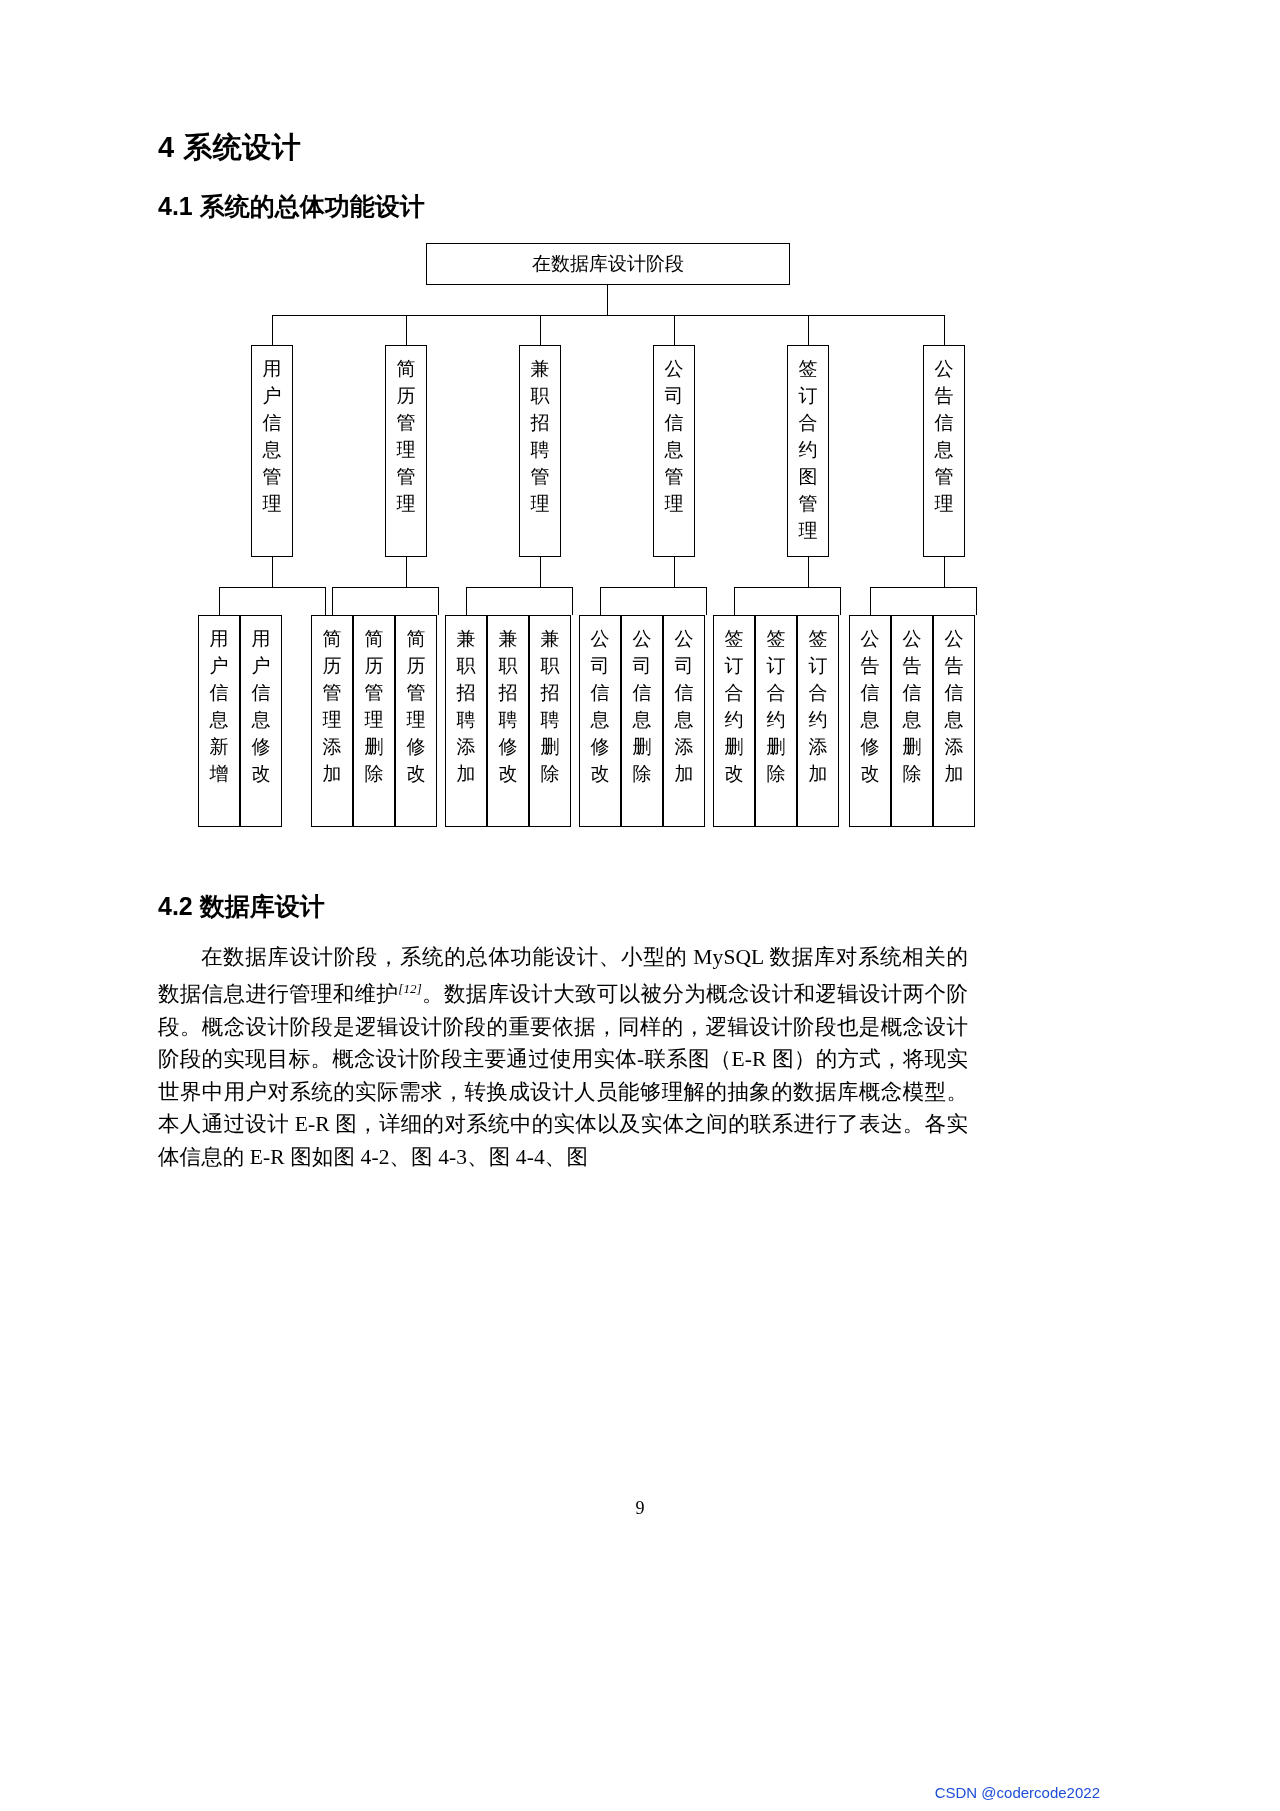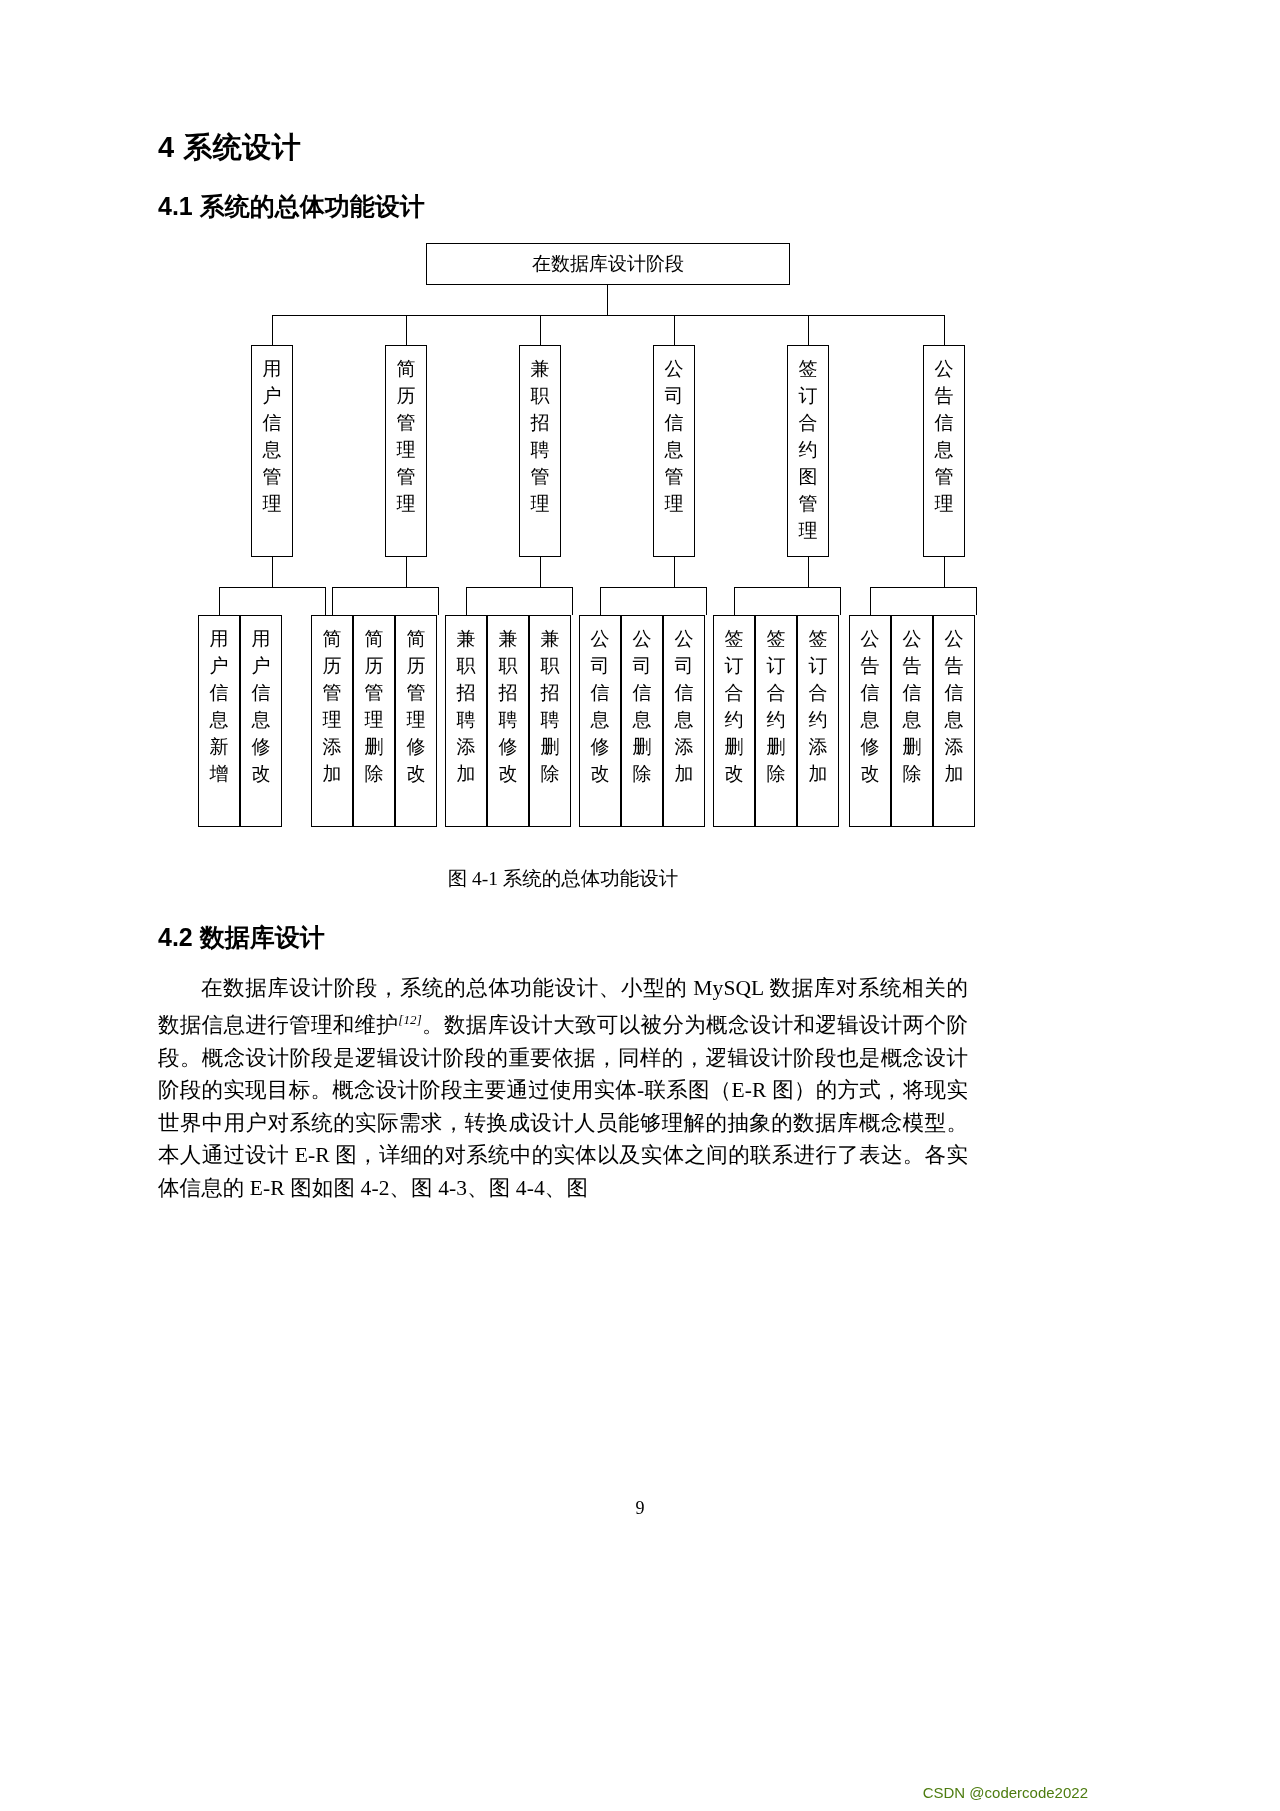--- a/index.html
+++ b/index.html
@@ -14,20 +14,21 @@
     font-family: "Liberation Serif", "DejaVu Serif", serif;
     color: #000000;
     overflow: hidden;
   }
   .page {
     position: absolute;
     left: 0; top: 0;
     width: 1104px;
     height: 1811px;
     background: #ffffff;
+    padding-left: 12px;
   }
   .content {
     position: absolute;
     left: 158px;
     top: 130px;
     width: 810px;
   }
 
   h1.sec {
     font-family: "Liberation Sans", "DejaVu Sans", sans-serif;
@@ -115,21 +116,21 @@
     width: 1280px;
     text-align: center;
     font-size: 18px;
     font-family: "Liberation Serif", "DejaVu Serif", serif;
   }
   .watermark {
     position: absolute;
     right: 16px;
     bottom: 10px;
     font-size: 15px;
-    color: #4d7c0f;
+    color: #1d4ed8;
     font-family: "Liberation Sans", "DejaVu Sans", sans-serif;
     margin-top: 47px;
   }
   .spacer-30 { height: 30px; }
 </style>
 </head>
 <body>
 
 <div class="page">
   <div class="content">
@@ -252,21 +253,20 @@
       <div class="box vbox" style="left:733px; top:374px; width:42px; height:212px;">
         <span><span class="ch">公</span><span class="ch">告</span><span class="ch">信</span><span class="ch">息</span><span class="ch">删</span><span class="ch">除</span></span>
       </div>
       <div class="box vbox" style="left:775px; top:374px; width:42px; height:212px;">
         <span><span class="ch">公</span><span class="ch">告</span><span class="ch">信</span><span class="ch">息</span><span class="ch">添</span><span class="ch">加</span></span>
       </div>
 
     </div>
 
     <div class="spacer-30"></div>
-    <div class="figcap">图 4-1 系统的总体功能设计</div>
     <div class="spacer-30"></div>
 
     <h2 class="sec">4.2 数据库设计</h2>
 
 
     <p class="body"><span>在数据库设计阶段，系统的总体功能设计、小型的 MySQL 数据库对系统相关的数据信息进行管理和维护</span><sup class="ref">[12]</sup><span>。数据库设计大致可以被分为概念设计和逻辑设计两个阶段。概念设计阶段是逻辑设计阶段的重要依据，同样的，逻辑设计阶段也是概念设计阶段的实现目标。概念设计阶段主要通过使用实体-联系图（E-R 图）的方式，将现实世界中用户对系统的实际需求，转换成设计人员能够理解的抽象的数据库概念模型。本人通过设计 E-R 图，详细的对系统中的实体以及实体之间的联系进行了表达。各实体信息的 E-R 图如图 4-2、图 4-3、图 4-4、图</span></p>
 
   </div>
 
   <div class="pagenum">9</div>

